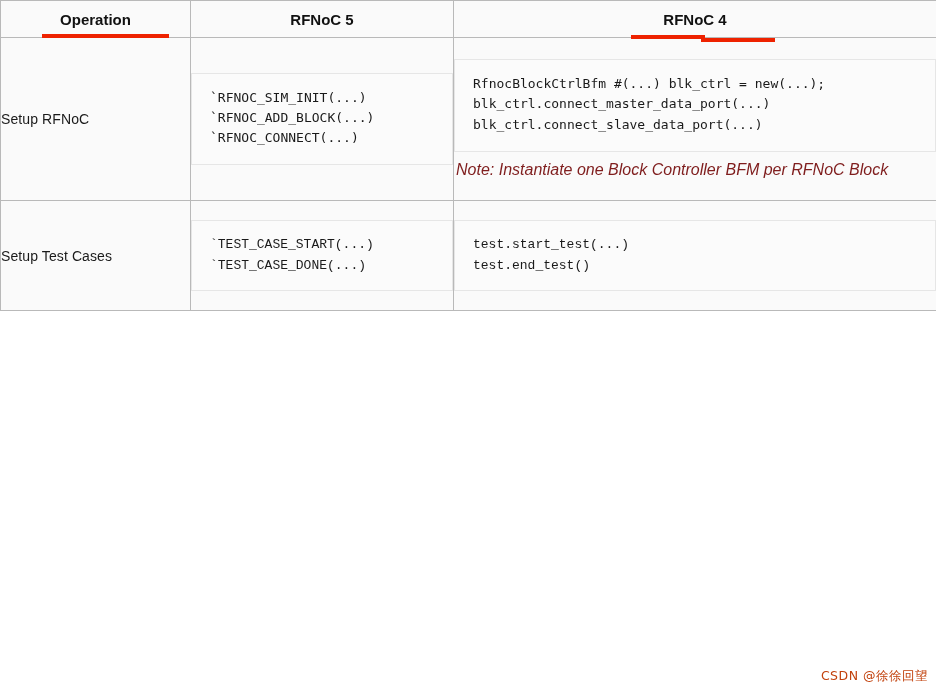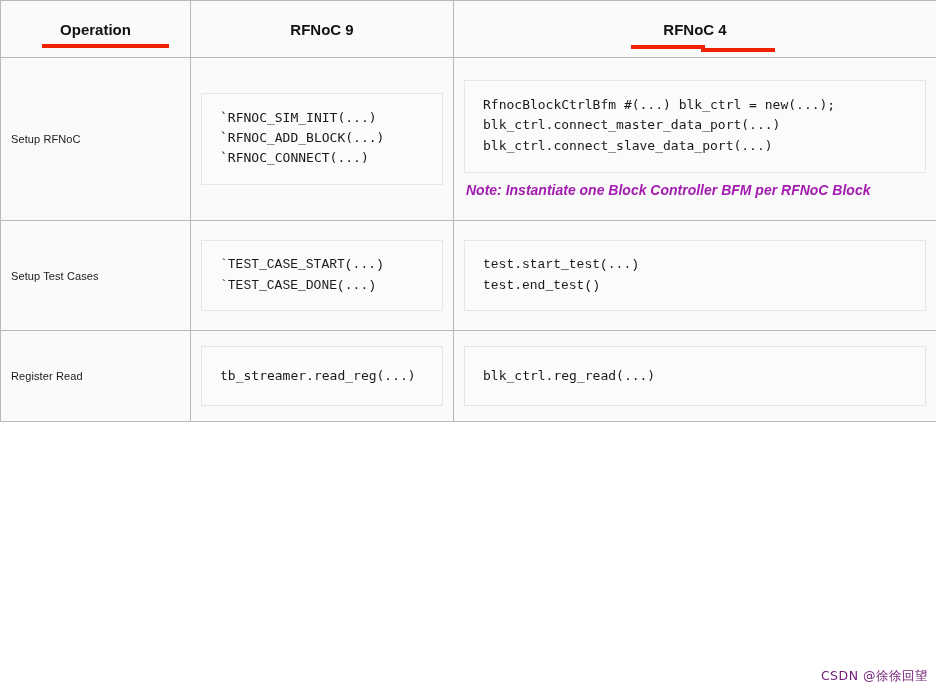--- a/index.html
+++ b/index.html
@@ -20,21 +20,21 @@
     left: 0;
     top: 0;
     width: 936px;
     border-collapse: collapse;
     table-layout: fixed;
   }
 
   #comparison-table td,
   #comparison-table th {
     border: 1px solid #b9b9b9;
-    padding: 10px;
+    padding: 0;
     vertical-align: middle;
     background: #fafafa;
   }
 
   
   thead th {
     background: #f0f0f0;
     height: 36px;
     text-align: center;
     font-size: 15px;
@@ -77,21 +77,21 @@
   }
 
   
   .col-op  { width: 190px; }
   .col-r3  { width: 263px; }
   .col-r4  { width: 483px; }
 
   
   .op-cell {
     padding: 0 0 0 10px;
-    font-size: 11px;
+    font-size: 14px;
     color: #1a1a1a;
     letter-spacing: 0.1px;
     white-space: nowrap;
   }
   .op-cell .sep {
     color: #c08a6a;
     font-weight: normal;
   }
 
   
@@ -117,34 +117,33 @@
   }
   .codebox.tall { padding: 14px 4px 16px 18px; }
   .codebox.one  { padding: 14px 4px 14px 18px; font-family: Liberation Mono, monospace; }
 
   .r3 .codebox, .r4 .codebox, .r5 .codebox, .r6 .codebox {
     padding: 19px 4px 19px 18px;
   }
 
   .note {
     font-style: italic;
-    font-size: 14px;
-    color: #a21caf;
+    font-size: 16px;
+    color: #7f1d1d;
     padding: 9px 2px 0 2px;
     white-space: nowrap;
-    font-weight: bold;
   }
 
   
   #watermark {
     position: absolute;
     right: 8px;
     bottom: 4px;
     font-size: 12.5px;
-    color: #701a75;
+    color: #c2410c;
     letter-spacing: 0.5px;
     font-family: "DejaVu Sans", sans-serif;
     pointer-events: none;
   }
 </style>
 </head>
 <body>
 
 <table id="comparison-table">
   <colgroup>
@@ -156,21 +155,21 @@
   <thead>
     <tr>
       <th>
         <span class="th-inner hdr-op">
           <span class="th-label">Operation</span>
           <span class="underline-a"></span>
         </span>
       </th>
       <th>
         <span class="th-inner">
-          <span class="th-label">RFNoC 9</span>
+          <span class="th-label">RFNoC 5</span>
         </span>
       </th>
       <th>
         <span class="th-inner hdr-r4">
           <span class="th-label">RFNoC 4</span>
           <span class="underline-a u1"></span>
           <span class="underline-a u2"></span>
         </span>
       </th>
     </tr>
@@ -198,29 +197,20 @@
       <td class="cell-pad">
         <div class="codebox one">`TEST_CASE_START(...)
 `TEST_CASE_DONE(...)</div>
       </td>
       <td class="cell-pad">
         <div class="codebox one">test.start_test(...)
 test.end_test()</div>
       </td>
     </tr>
 
-    <tr class="r3">
-      <td class="op-cell">Register Read</td>
-      <td class="cell-pad">
-        <div class="codebox">tb_streamer.read_reg(...)</div>
-      </td>
-      <td class="cell-pad">
-        <div class="codebox">blk_ctrl.reg_read(...)</div>
-      </td>
-    </tr>
 
 
 
 
   </tbody>
 </table>
 
 <div id="watermark">CSDN @徐徐回望</div>
 
 </body></html>

